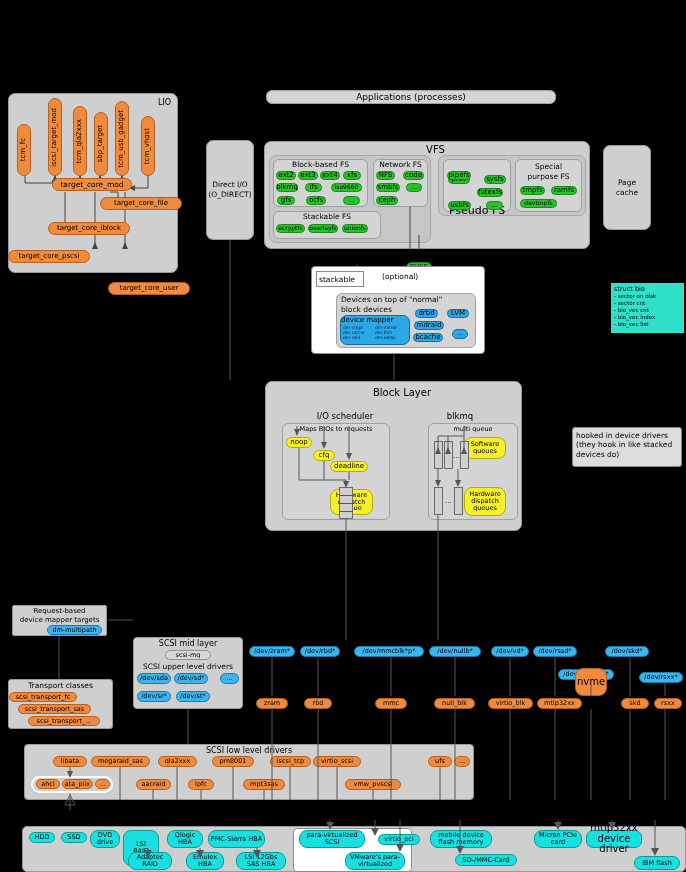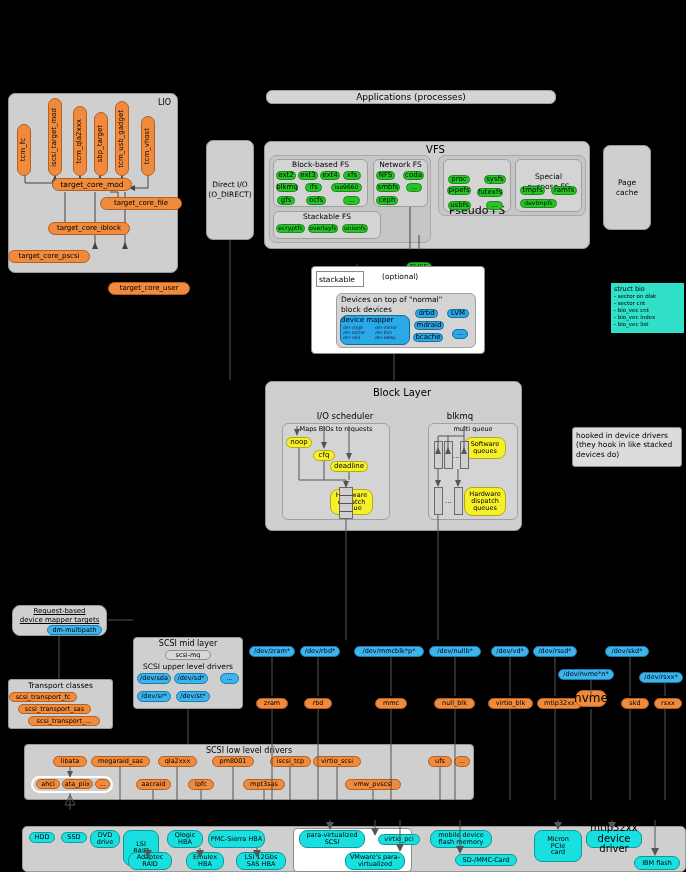--- a/index.html
+++ b/index.html
@@ -145,27 +145,27 @@
 
 <div class="abs pill green" style="left:406px;top:224px;width:26px;height:11px;font-size:7px;margin-top:38px;">FUSE</div>
 
 <div class="abs panel2" style="left:438px;top:155px;width:148px;height:61px;"></div>
 
 <div class="abs panel3" style="left:443px;top:159px;width:68px;height:53px;">
   <div class="ttl" style="font-size:11px;line-height:11px;margin-top:45px;">Pseudo FS</div>
 </div>
 <div class="abs pill green" style="left:448px;top:175px;width:22px;height:9px;">proc</div>
 <div class="abs pill green" style="left:484px;top:175px;width:22px;height:9px;">sysfs</div>
-<div class="abs pill green" style="left:447px;top:186px;width:24px;height:9px;">pipefs</div>
+<div class="abs pill green" style="left:447px;top:171px;width:24px;height:9px;">pipefs</div>
 <div class="abs pill green" style="left:477px;top:188px;width:26px;height:9px;">futexfs</div>
 <div class="abs pill green" style="left:448px;top:201px;width:23px;height:9px;">usbfs</div>
 <div class="abs pill green" style="left:486px;top:201px;width:17px;height:9px;">...</div>
 
 <div class="abs panel3" style="left:515px;top:159px;width:67px;height:53px;">
-  <div class="ttl" style="font-size:7.5px;line-height:10px;padding-top:12px;">
+  <div class="ttl" style="font-size:7.5px;line-height:10px;padding-top:2px;">
     <div>Special</div>
     <div>purpose FS</div>
   </div>
 </div>
 <div class="abs pill green" style="left:520px;top:186px;width:25px;height:9px;">tmpfs</div>
 <div class="abs pill green" style="left:551px;top:186px;width:26px;height:9px;">ramfs</div>
 <div class="abs pill green" style="left:520px;top:199px;width:37px;height:9px;font-size:6px;">devtmpfs</div>
 
 <div class="abs panel" style="left:603px;top:145px;width:48px;height:85px;display:flex;align-items:center;justify-content:center;">
   <div style="text-align:center;font-size:7.5px;line-height:1.3;">
@@ -287,21 +287,21 @@
     <polygon points="438,447 441,454 435,454"></polygon>
     <polygon points="448,447 451,454 445,454"></polygon>
     <polygon points="464,447 467,454 461,454"></polygon>
     <polygon points="438,487 441,480 435,480"></polygon>
     <polygon points="458,487 461,480 455,480"></polygon>
   </g>
 </svg>
 
 <div class="abs notegrey" style="left:572px;top:427px;width:110px;height:40px;border-radius:3px;">hooked in device drivers (they hook in like stacked devices do)</div>
 
-<div class="abs panel" style="left:12px;top:605px;width:95px;height:31px;border-radius:8px;text-decoration:underline;">
+<div class="abs panel" style="left:12px;top:605px;width:95px;height:31px;border-radius:2px;">
   <div style="text-align:center;font-size:7px;line-height:9px;padding-top:1px;">
     <div>Request-based</div>
     <div>device mapper targets</div>
   </div>
 </div>
 <div class="abs pill blue" style="left:47px;top:625px;width:55px;height:10px;font-size:6.5px;">dm-multipath</div>
 
 <div class="abs panel" style="left:8px;top:679px;width:105px;height:50px;border-radius:3px;">
   <div class="ttl" style="font-size:7.5px;line-height:11px;">Transport classes</div>
 </div>
@@ -329,21 +329,21 @@
 <div class="abs pill blue" style="left:605px;top:646px;width:44px;height:11px;font-size:6.5px;">/dev/skd*</div>
 <div class="abs pill blue" style="left:558px;top:669px;width:56px;height:11px;font-size:6.5px;">/dev/nvme*n*</div>
 <div class="abs pill blue" style="left:639px;top:672px;width:44px;height:11px;font-size:6.5px;">/dev/rsxx*</div>
 
 <div class="abs pill orange" style="left:256px;top:698px;width:32px;height:11px;font-size:6.5px;">zram</div>
 <div class="abs pill orange" style="left:304px;top:698px;width:28px;height:11px;font-size:6.5px;">rbd</div>
 <div class="abs pill orange" style="left:375px;top:698px;width:32px;height:11px;font-size:6.5px;">mmc</div>
 <div class="abs pill orange" style="left:434px;top:698px;width:41px;height:11px;font-size:6.5px;">null_blk</div>
 <div class="abs pill orange" style="left:488px;top:698px;width:45px;height:11px;font-size:6.5px;">virtio_blk</div>
 <div class="abs pill orange" style="left:537px;top:698px;width:45px;height:11px;font-size:6.5px;">mtip32xx</div>
-<div class="abs pill orange" style="left:575px;top:690px;width:32px;height:17px;font-size:12px;">nvme</div>
+<div class="abs pill orange" style="left:575px;top:668px;width:32px;height:28px;font-size:10px;">nvme</div>
 <div class="abs pill orange" style="left:621px;top:698px;width:28px;height:11px;font-size:6.5px;">skd</div>
 <div class="abs pill orange" style="left:654px;top:698px;width:28px;height:11px;font-size:6.5px;">rsxx</div>
 
 <div class="abs panel" style="left:24px;top:744px;width:450px;height:56px;border-radius:4px;">
   <div class="ttl" style="font-size:8px;line-height:12px;">SCSI low level drivers</div>
 </div>
 
 <div class="abs" style="left:31px;top:776px;width:82px;height:17px;border:2px solid #fff;border-radius:9px;background:#cfcfcf;"></div>
 <div class="abs pill orange" style="left:53px;top:756px;width:34px;height:11px;font-size:6.5px;">libata</div>
 <div class="abs pill orange" style="left:36px;top:779px;width:24px;height:10px;font-size:6.5px;">ahci</div>
@@ -394,21 +394,21 @@
 <div class="abs pill cyan" style="left:128px;top:852px;width:44px;height:18px;font-size:6.5px;white-space:normal;padding:1px;">Adaptec RAID</div>
 <div class="abs pill cyan" style="left:186px;top:852px;width:38px;height:18px;font-size:6.5px;white-space:normal;padding:1px;">Emulex HBA</div>
 <div class="abs pill cyan" style="left:236px;top:852px;width:50px;height:18px;font-size:6.5px;white-space:normal;padding:1px;">LSI 12Gbs SAS HBA</div>
 
 <div class="abs pill cyan" style="left:299px;top:830px;width:66px;height:18px;font-size:6.5px;white-space:normal;padding:1px;">para-virtualized SCSI</div>
 <div class="abs pill cyan" style="left:378px;top:834px;width:42px;height:11px;font-size:6.5px;">virtio_pci</div>
 <div class="abs pill cyan" style="left:345px;top:852px;width:60px;height:18px;font-size:6.5px;white-space:normal;padding:1px;">VMware's para-virtualized</div>
 
 <div class="abs pill cyan" style="left:430px;top:830px;width:62px;height:18px;font-size:6.5px;white-space:normal;padding:1px;">mobile device flash memory</div>
 <div class="abs pill cyan" style="left:455px;top:854px;width:62px;height:12px;font-size:6.5px;">SD-/MMC-Card</div>
-<div class="abs pill cyan" style="left:534px;top:830px;width:48px;height:18px;font-size:6.5px;white-space:normal;padding:15px;">Micron PCIe card</div>
+<div class="abs pill cyan" style="left:534px;top:830px;width:48px;height:18px;font-size:6.5px;white-space:normal;padding:1px;">Micron PCIe card</div>
 <div class="abs pill cyan" style="left:586px;top:830px;width:56px;height:18px;font-size:10px;white-space:normal;padding:1px;border-radius:7px;">mtip32xx device driver</div>
 <div class="abs pill cyan" style="left:634px;top:856px;width:46px;height:14px;font-size:6.5px;">IBM flash</div>
 
 <svg width="686" height="872">
   <g stroke="#555" stroke-width="1" fill="none">
     <path d="M148,848 L148,856"></path>
     <path d="M200,848 L200,856"></path>
     <path d="M257,848 L257,856"></path>
     <path d="M330,820 L330,828"></path>
     <path d="M375,820 L375,834"></path>

